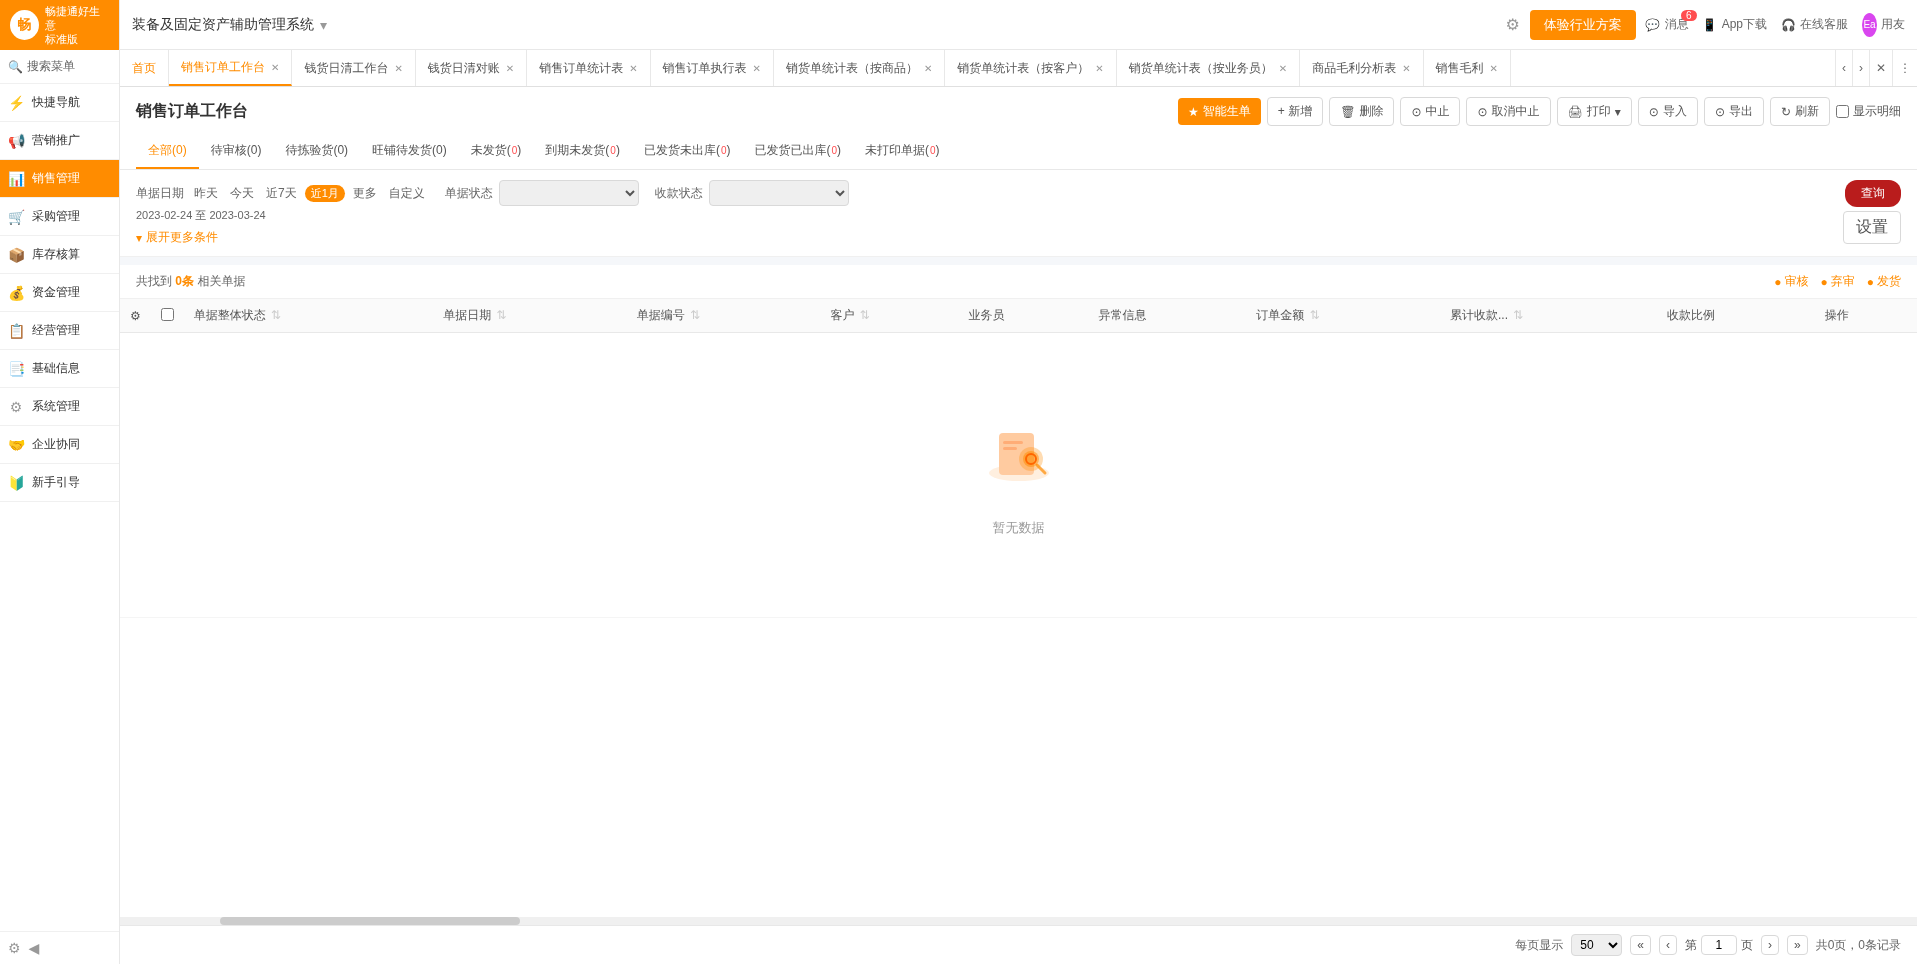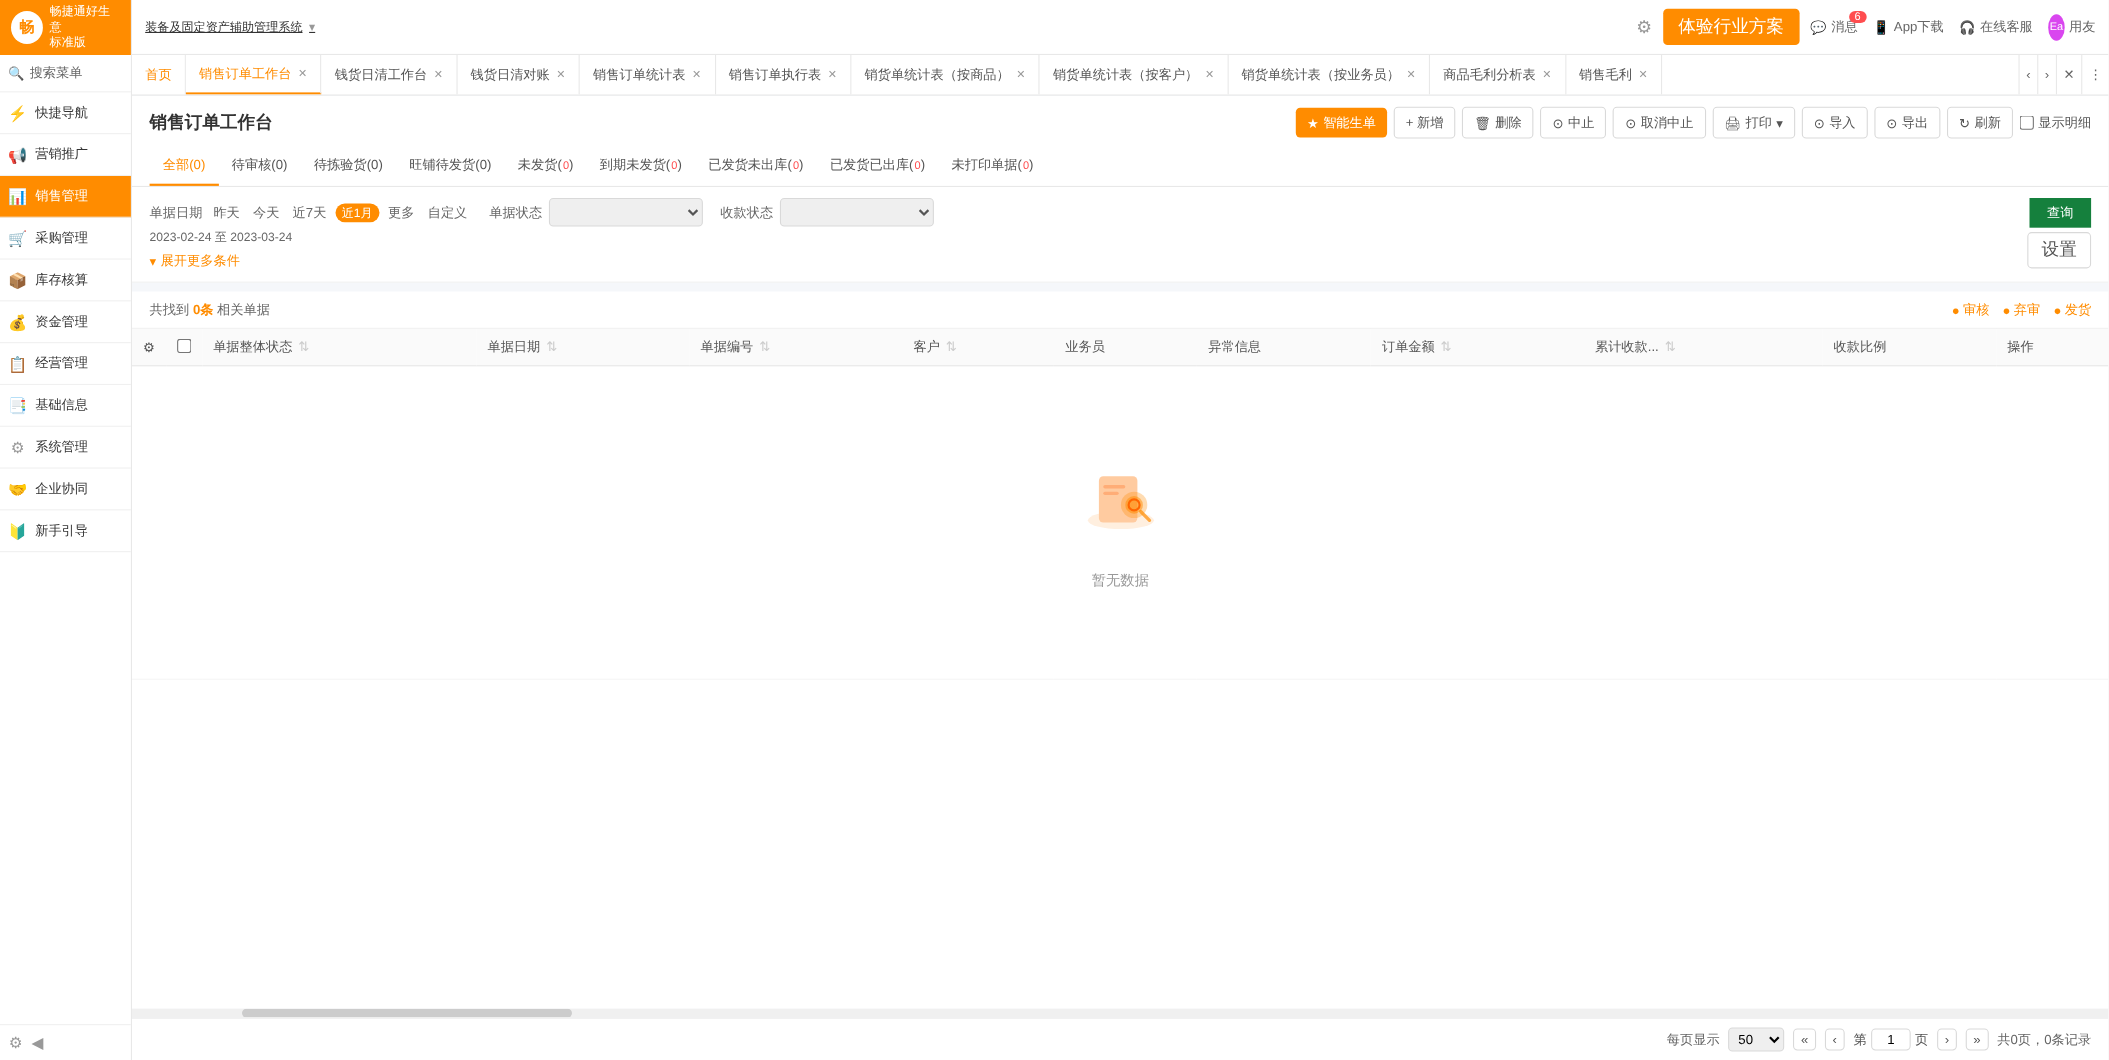--- a/index.html
+++ b/index.html
@@ -16,23 +16,23 @@
     .sidebar-nav-item.active .nav-icon { color: #fff; }
     .nav-icon { color: #999; font-size: 14px; width: 16px; text-align: center; }
     .sidebar-bottom { margin-top: auto; padding: 8px; display: flex; gap: 8px; border-top: 1px solid #f0f0f0; }
     .sidebar-bottom-btn { color: #999; cursor: pointer; font-size: 14px; }
 
     
     .main { flex: 1; display: flex; flex-direction: column; overflow: hidden; }
 
     
     .topbar { height: 50px; background: #fff; border-bottom: 1px solid #e8e8e8; display: flex; align-items: center; padding: 0 12px; gap: 10px; }
-    .topbar-title { font-size: 11px; color: #333; flex: 1; display: flex; align-items: center; gap: 6px; text-decoration: underline; }
+    .topbar-title { font-size: 14px; color: #333; flex: 1; display: flex; align-items: center; gap: 6px; }
     .topbar-title-dropdown { color: #999; cursor: pointer; }
-    .topbar-solution-btn { background: #ff8c00; color: #fff; border: none; border-radius: 4px; padding: 6px 14px; cursor: pointer; font-size: 16px; }
+    .topbar-solution-btn { background: #ff8c00; color: #fff; border: none; border-radius: 4px; padding: 6px 14px; cursor: pointer; font-size: 13px; }
     .topbar-icons { display: flex; align-items: center; gap: 14px; color: #666; }
     .topbar-icon-item { display: flex; align-items: center; gap: 4px; cursor: pointer; font-size: 12px; position: relative; }
     .badge { background: #ff4d4f; color: #fff; border-radius: 10px; padding: 0 4px; font-size: 10px; min-width: 16px; text-align: center; position: absolute; top: -6px; right: -8px; }
     .topbar-user { display: flex; align-items: center; gap: 4px; cursor: pointer; }
     .user-avatar { width: 15px; height: 24px; background: #d946ef; border-radius: 50%; display: flex; align-items: center; justify-content: center; color: #fff; font-size: 10px; }
 
     
     .tabbar { background: #fff; border-bottom: 1px solid #e0e0e0; display: flex; align-items: center; overflow: hidden; }
     .tab-item { display: flex; align-items: center; gap: 4px; padding: 0 12px; height: 36px; cursor: pointer; white-space: nowrap; border-right: 1px solid #e8e8e8; font-size: 12px; color: #555; flex-shrink: 0; }
     .tab-item.active { background: #fff; color: #ff8c00; border-bottom: 2px solid #ff8c00; }
@@ -63,21 +63,21 @@
     .filter-area { background: #fff; padding: 10px 16px; border-bottom: 1px solid #f0f0f0; margin-bottom: 8px; }
     .filter-row { display: flex; align-items: center; gap: 16px; flex-wrap: wrap; }
     .filter-item { display: flex; align-items: center; gap: 6px; }
     .filter-label { color: #666; font-size: 12px; white-space: nowrap; }
     .date-quick { display: flex; gap: 4px; align-items: center; }
     .date-btn { color: #666; font-size: 12px; cursor: pointer; padding: 1px 4px; }
     .date-btn.active { background: #ff8c00; color: #fff; border-radius: 10px; padding: 1px 6px; font-size: 11px; }
     .date-range { color: #666; font-size: 11px; margin-top: 2px; }
     .filter-select { border: 1px solid #d9d9d9; border-radius: 4px; padding: 4px 8px; font-size: 12px; color: #555; min-width: 140px; }
     .expand-btn { color: #ff8c00; cursor: pointer; display: flex; align-items: center; gap: 4px; font-size: 12px; margin-top: 6px; }
-    .btn-query { background: #15803d; color: #fff; border: none; border-radius: 0; padding: 5px 16px; cursor: pointer; font-size: 12px; }
+    .btn-query { background: #b91c1c; color: #fff; border: none; border-radius: 12px; padding: 5px 16px; cursor: pointer; font-size: 12px; }
     .btn-set { background: #fff; color: #555; border: 1px solid #d9d9d9; border-radius: 4px; padding: 5px 12px; cursor: pointer; font-size: 16px; }
 
     
     .table-area { background: #fff; flex: 1; margin: 0 0 0; }
     .table-toolbar { padding: 8px 16px; display: flex; align-items: center; justify-content: space-between; border-bottom: 1px solid #f0f0f0; }
     .table-count { color: #666; font-size: 12px; }
     .table-count .highlight { color: #ff8c00; font-weight: bold; margin-top: 44px; }
     .table-ops { display: flex; gap: 12px; }
     .table-op-btn { color: #666; cursor: pointer; font-size: 12px; display: flex; align-items: center; gap: 3px; }
     .table-op-btn.orange { color: #ff8c00; }

